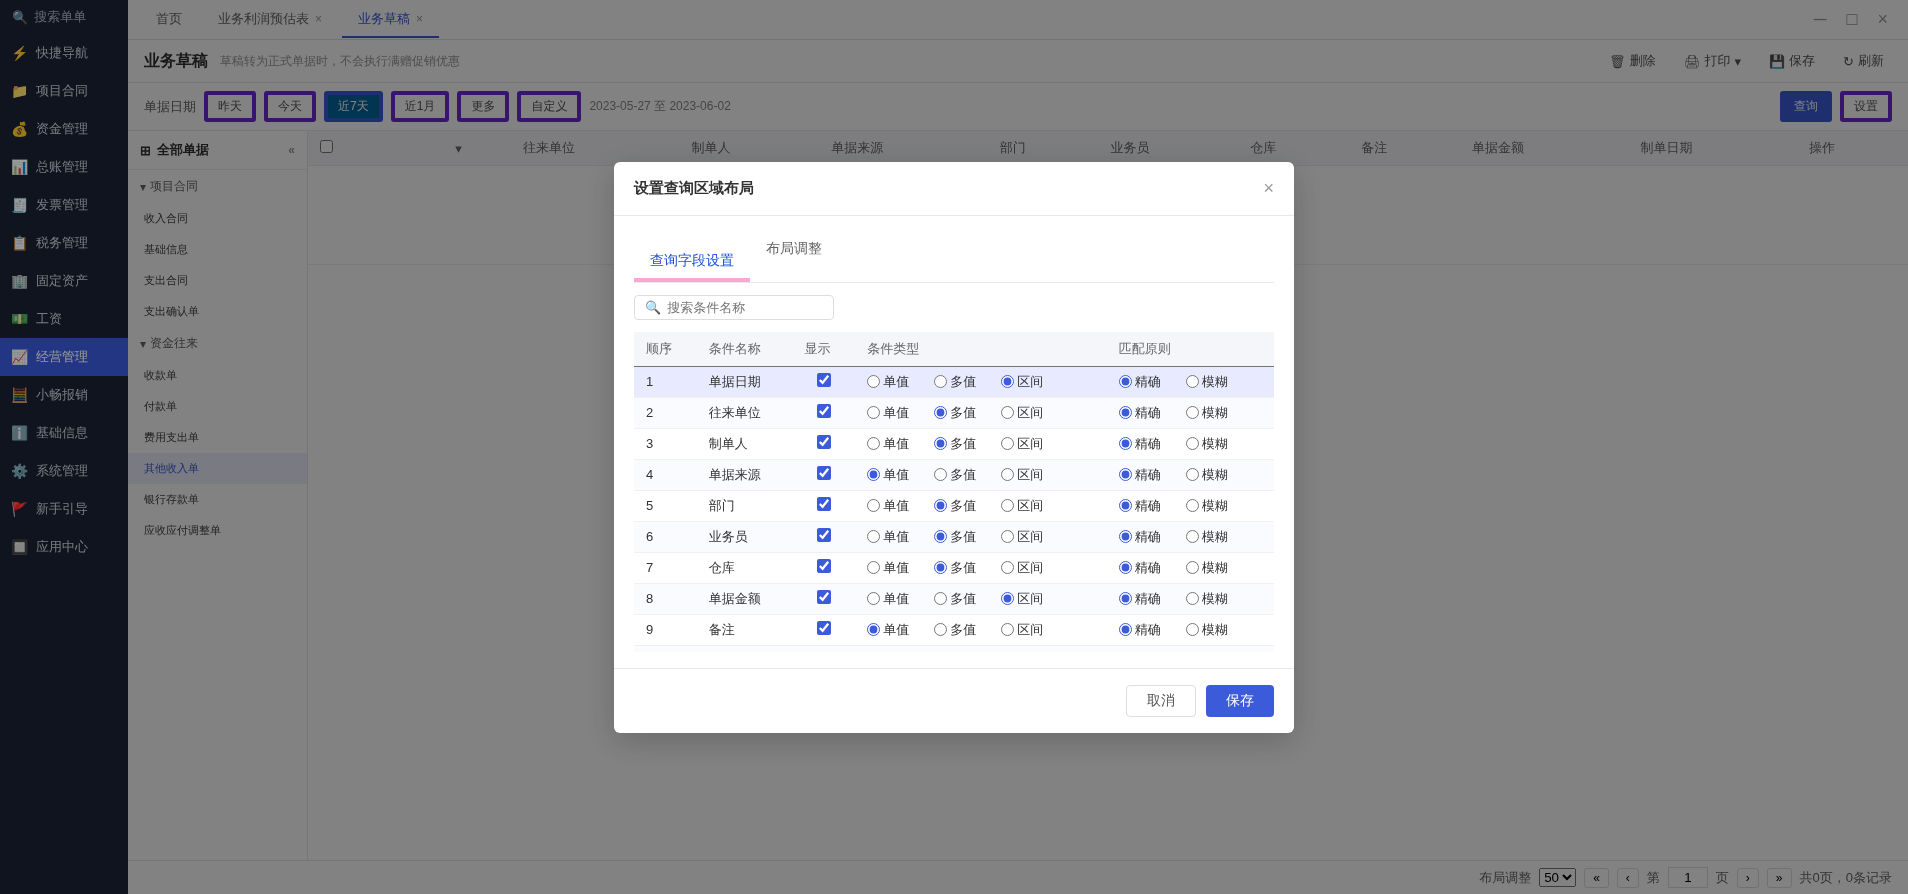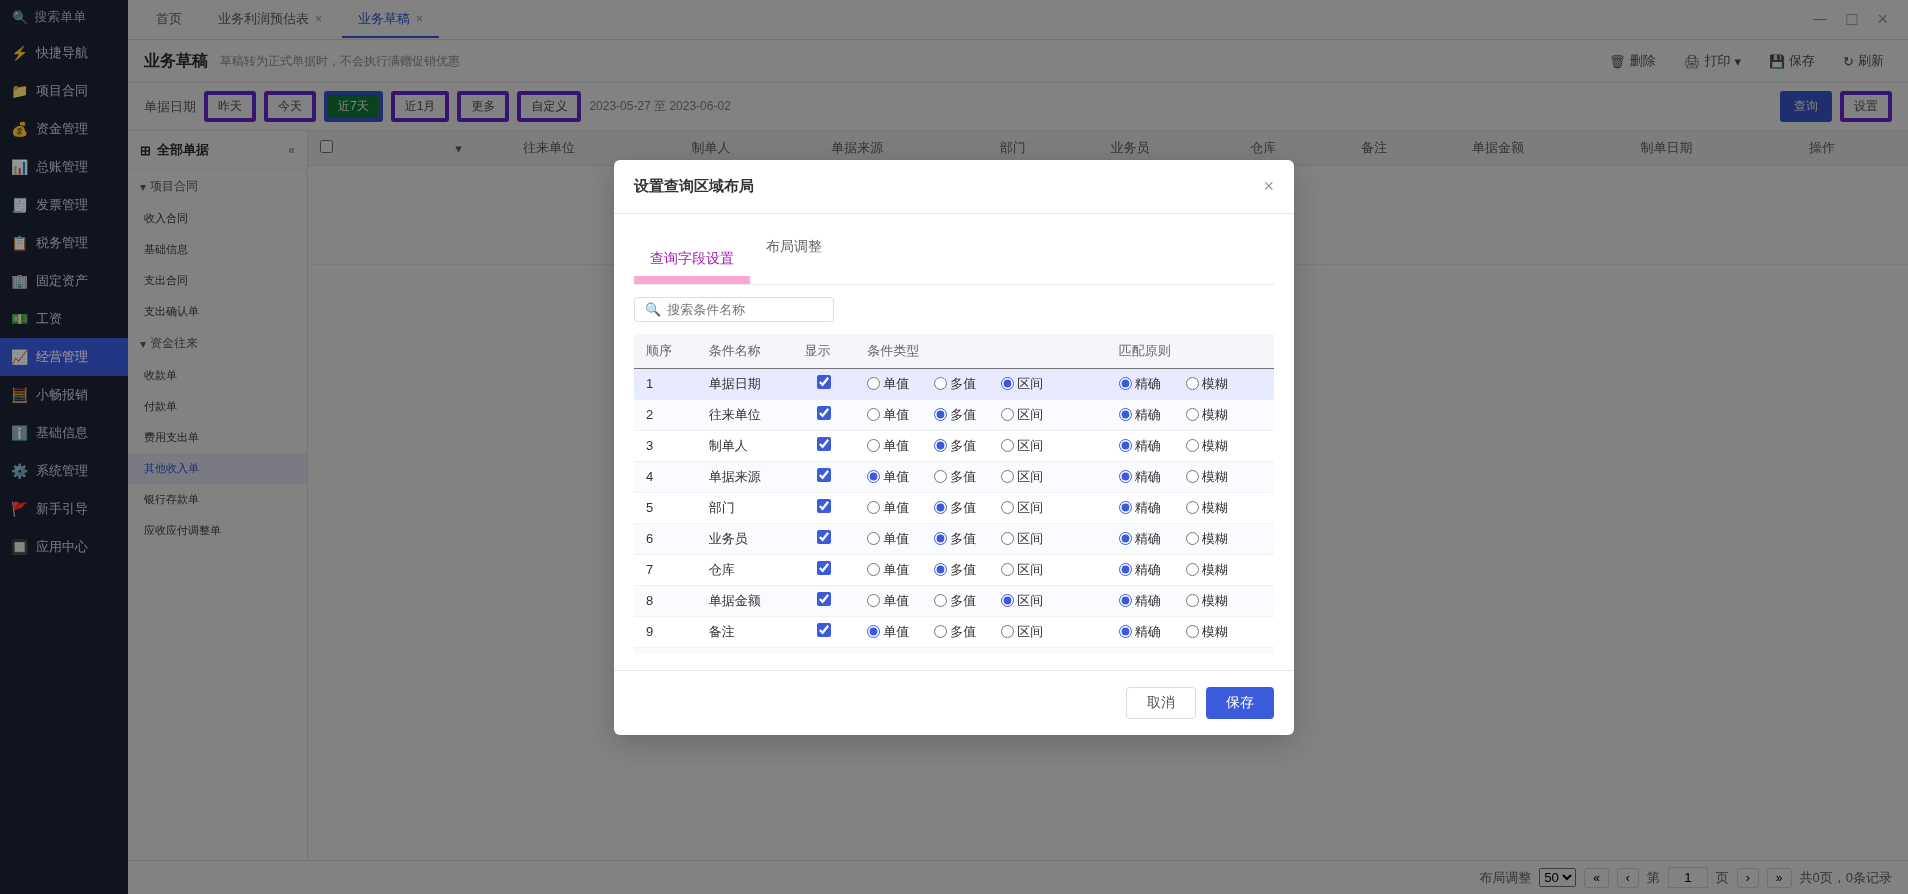--- a/index.html
+++ b/index.html
@@ -29,21 +29,21 @@
     .page-title-area { display: flex; align-items: center; gap: 12px; }
     .page-title { font-size: 16px; font-weight: bold; }
     .page-subtitle { font-size: 12px; color: #999; }
     .page-actions { display: flex; align-items: center; gap: 12px; }
     .action-btn { display: flex; align-items: center; gap: 4px; font-size: 13px; color: #555; cursor: pointer; padding: 4px 8px; border-radius: 4px; }
 
     
     .filter-bar { background: #fff; padding: 8px 16px; display: flex; align-items: center; gap: 8px; border-bottom: 1px solid #e8e8e8; flex-wrap: wrap; }
     .filter-label { font-size: 13px; color: #666; }
     .filter-btn { padding: 3px 10px; border-radius: 3px; border: 4px solid #6d28d9; background: #fff; font-size: 12px; cursor: pointer; color: #555; }
-    .filter-btn.active { background: #15803d; color: #fff; border-color: #3b5bdb; }
+    .filter-btn.active { background: #0369a1; color: #fff; border-color: #3b5bdb; }
     .filter-date { font-size: 12px; color: #888; }
     .filter-spacer { flex: 1; }
 
     
     .content-area { flex: 1; overflow: hidden; display: flex; position: relative; }
 
     
     .left-panel { width: 180px; background: #fff; border-right: 1px solid #e8e8e8; overflow-y: auto; flex-shrink: 0; }
     .left-panel-header { padding: 10px 12px; font-size: 13px; font-weight: bold; display: flex; align-items: center; gap: 6px; border-bottom: 1px solid #f0f0f0; }
     .left-panel-item { padding: 8px 16px; font-size: 11px; color: #444; cursor: pointer; display: flex; align-items: center; gap: 6px; font-family: Liberation Mono, monospace; }
@@ -66,21 +66,21 @@
     
     .modal { background: #fff; border-radius: 6px; width: 680px; max-height: 680px; display: flex; flex-direction: column; box-shadow: 0 8px 32px rgba(0,0,0,0.2); }
     .modal-header { padding: 16px 20px; border-bottom: 1px solid #e8e8e8; display: flex; align-items: center; justify-content: space-between; }
     .modal-title { font-size: 15px; font-weight: bold; }
     .modal-close { cursor: pointer; font-size: 18px; color: #999; }
     .modal-body { flex: 1; overflow: hidden; display: flex; flex-direction: column; padding: 16px 20px; }
     
     
     .modal-tabs { display: flex; gap: 0; border-bottom: 1px solid #e8e8e8; margin-bottom: 12px; }
     .modal-tab { padding: 8px 16px; font-size: 14px; cursor: pointer; color: #666; border-bottom: 2px solid transparent; }
-    .modal-tab.active { color: #a21caf; border-bottom: 8px solid #f9a8d4; margin-top: 12px; }
+    .modal-tab.active { color: #1d4ed8; border-bottom: 4px solid #f9a8d4; margin-top: 12px; }
 
     
     .modal-search { display: flex; align-items: center; border: 1px solid #ddd; border-radius: 4px; padding: 4px 10px; gap: 6px; margin-bottom: 12px; width: 200px; }
     .modal-search input { border: none; outline: none; font-size: 13px; color: #555; width: 160px; }
 
     
     .settings-table { width: 100%; border-collapse: collapse; font-size: 13px; }
     .settings-table th { background: #f5f6fa; padding: 8px 12px; text-align: left; font-weight: normal; color: #666; border-bottom: 1px solid #737373; }
     .settings-table td { padding: 6px 12px; border-bottom: 1px solid #f0f0f0; vertical-align: middle; }
     .settings-table tr:nth-child(even) td { background: #fafbff; }

